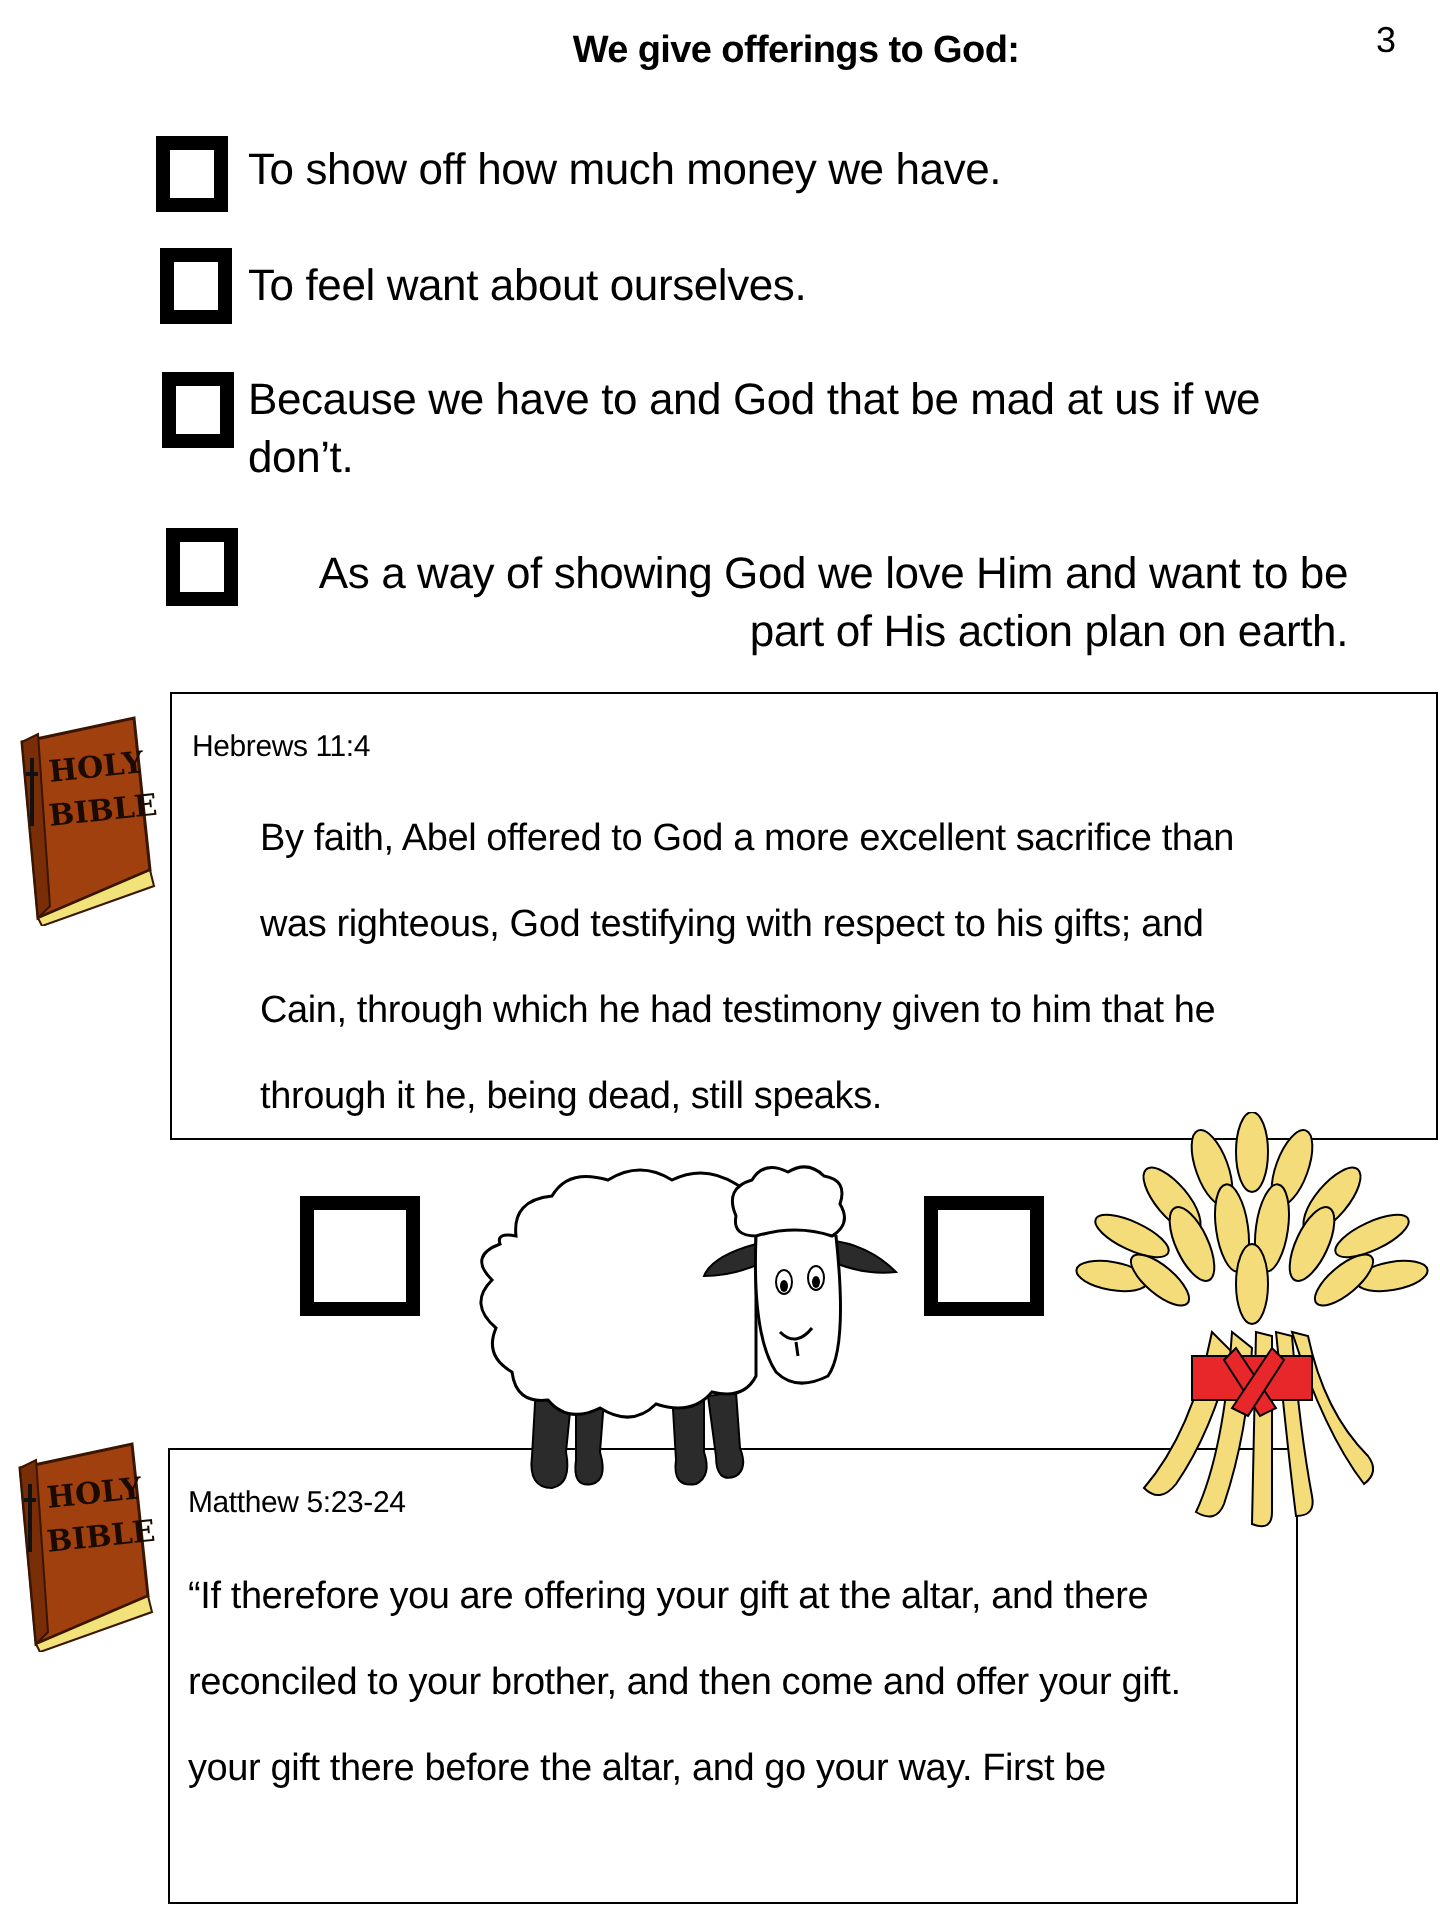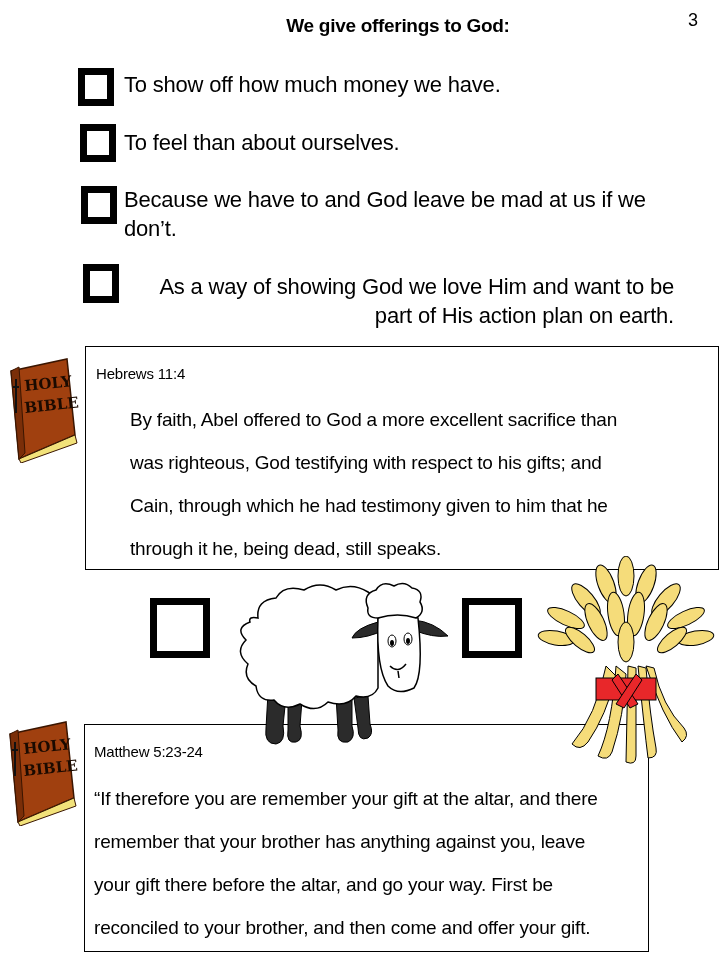--- a/index.html
+++ b/index.html
@@ -17,24 +17,24 @@
 </head>
 <body>
 
 <div class="abs title">We give offerings to God:</div>
 <div class="abs pagenum">3</div>
 
 <div class="abs cb" style="left:78px;top:68px;width:36px;height:38px;"></div>
 <div class="abs opt" style="left:124px;top:70px;width:560px;">To show off how much money we have.</div>
 
 <div class="abs cb" style="left:80px;top:124px;width:36px;height:38px;"></div>
-<div class="abs opt" style="left:124px;top:128px;width:560px;">To feel than about ourselves.</div>
+<div class="abs opt" style="left:124px;top:128px;width:560px;">To feel want about ourselves.</div>
 
 <div class="abs cb" style="left:81px;top:186px;width:36px;height:38px;"></div>
-<div class="abs opt" style="left:124px;top:185px;width:540px;">Because we have to and God leave be mad at us if we don’t.</div>
+<div class="abs opt" style="left:124px;top:185px;width:540px;">Because we have to and God that be mad at us if we don’t.</div>
 
 <div class="abs cb" style="left:83px;top:264px;width:36px;height:39px;"></div>
 <div class="abs opt" style="left:124px;top:272px;width:550px;text-align:right;">As a way of showing God we love Him and want to be part of His action plan on earth.</div>
 
 <div class="abs" style="left:5px;top:355px;width:75px;height:108px;">
   <svg width="75" height="108" viewBox="0 0 75 108">
     <polygon points="6,16 62,4 70,80 14,104" fill="#a0400f" stroke="#3a1500" stroke-width="1.5"></polygon>
     <polygon points="6,16 14,12 20,98 14,104" fill="#7a2e08" stroke="#3a1500" stroke-width="1"></polygon>
     <polygon points="14,104 70,80 72,88 16,108" fill="#f2e27a" stroke="#3a1500" stroke-width="1"></polygon>
     <line x1="11" y1="24" x2="11" y2="58" stroke="#111" stroke-width="2"></line>
@@ -53,24 +53,23 @@
     <div>through it he, being dead, still speaks.</div>
   </div>
 </div>
 
 <div class="abs cb" style="left:150px;top:598px;width:60px;height:60px;"></div>
 <div class="abs cb" style="left:462px;top:598px;width:60px;height:60px;"></div>
 
 <div class="abs verse-box" style="left:84px;top:724px;width:565px;height:228px;">
   <div class="abs verse-ref" style="left:9px;top:18px;">Matthew 5:23-24</div>
   <div class="abs verse-text" style="left:9px;top:52px;width:625px;">
-    <div>“If therefore you are remember your gift at the altar, and there</div>
-    <div>remember that your brother has anything against you, leave</div>
+    <div>“If therefore you are offering your gift at the altar, and there</div>
+    <div>reconciled to your brother, and then come and offer your gift.</div>
     <div>your gift there before the altar, and go your way. First be</div>
-    <div>reconciled to your brother, and then come and offer your gift.</div>
   </div>
 </div>
 
 <div class="abs" style="left:228px;top:578px;width:222px;height:172px;">
   <svg width="222" height="172" viewBox="0 0 222 172">
 
     <path d="M40,115 L38,150 Q36,166 48,166 Q58,164 55,148 L58,118 Z" fill="#2b2b2b" stroke="#000"></path>
     <path d="M60,120 L60,152 Q58,166 68,164 Q76,162 72,148 L74,122 Z" fill="#2b2b2b" stroke="#000"></path>
     <path d="M108,118 L110,152 Q108,166 120,164 Q128,160 124,148 L124,120 Z" fill="#2b2b2b" stroke="#000"></path>
     <path d="M126,120 L130,150 Q130,164 140,160 Q146,156 142,146 L140,118 Z" fill="#2b2b2b" stroke="#000"></path>

